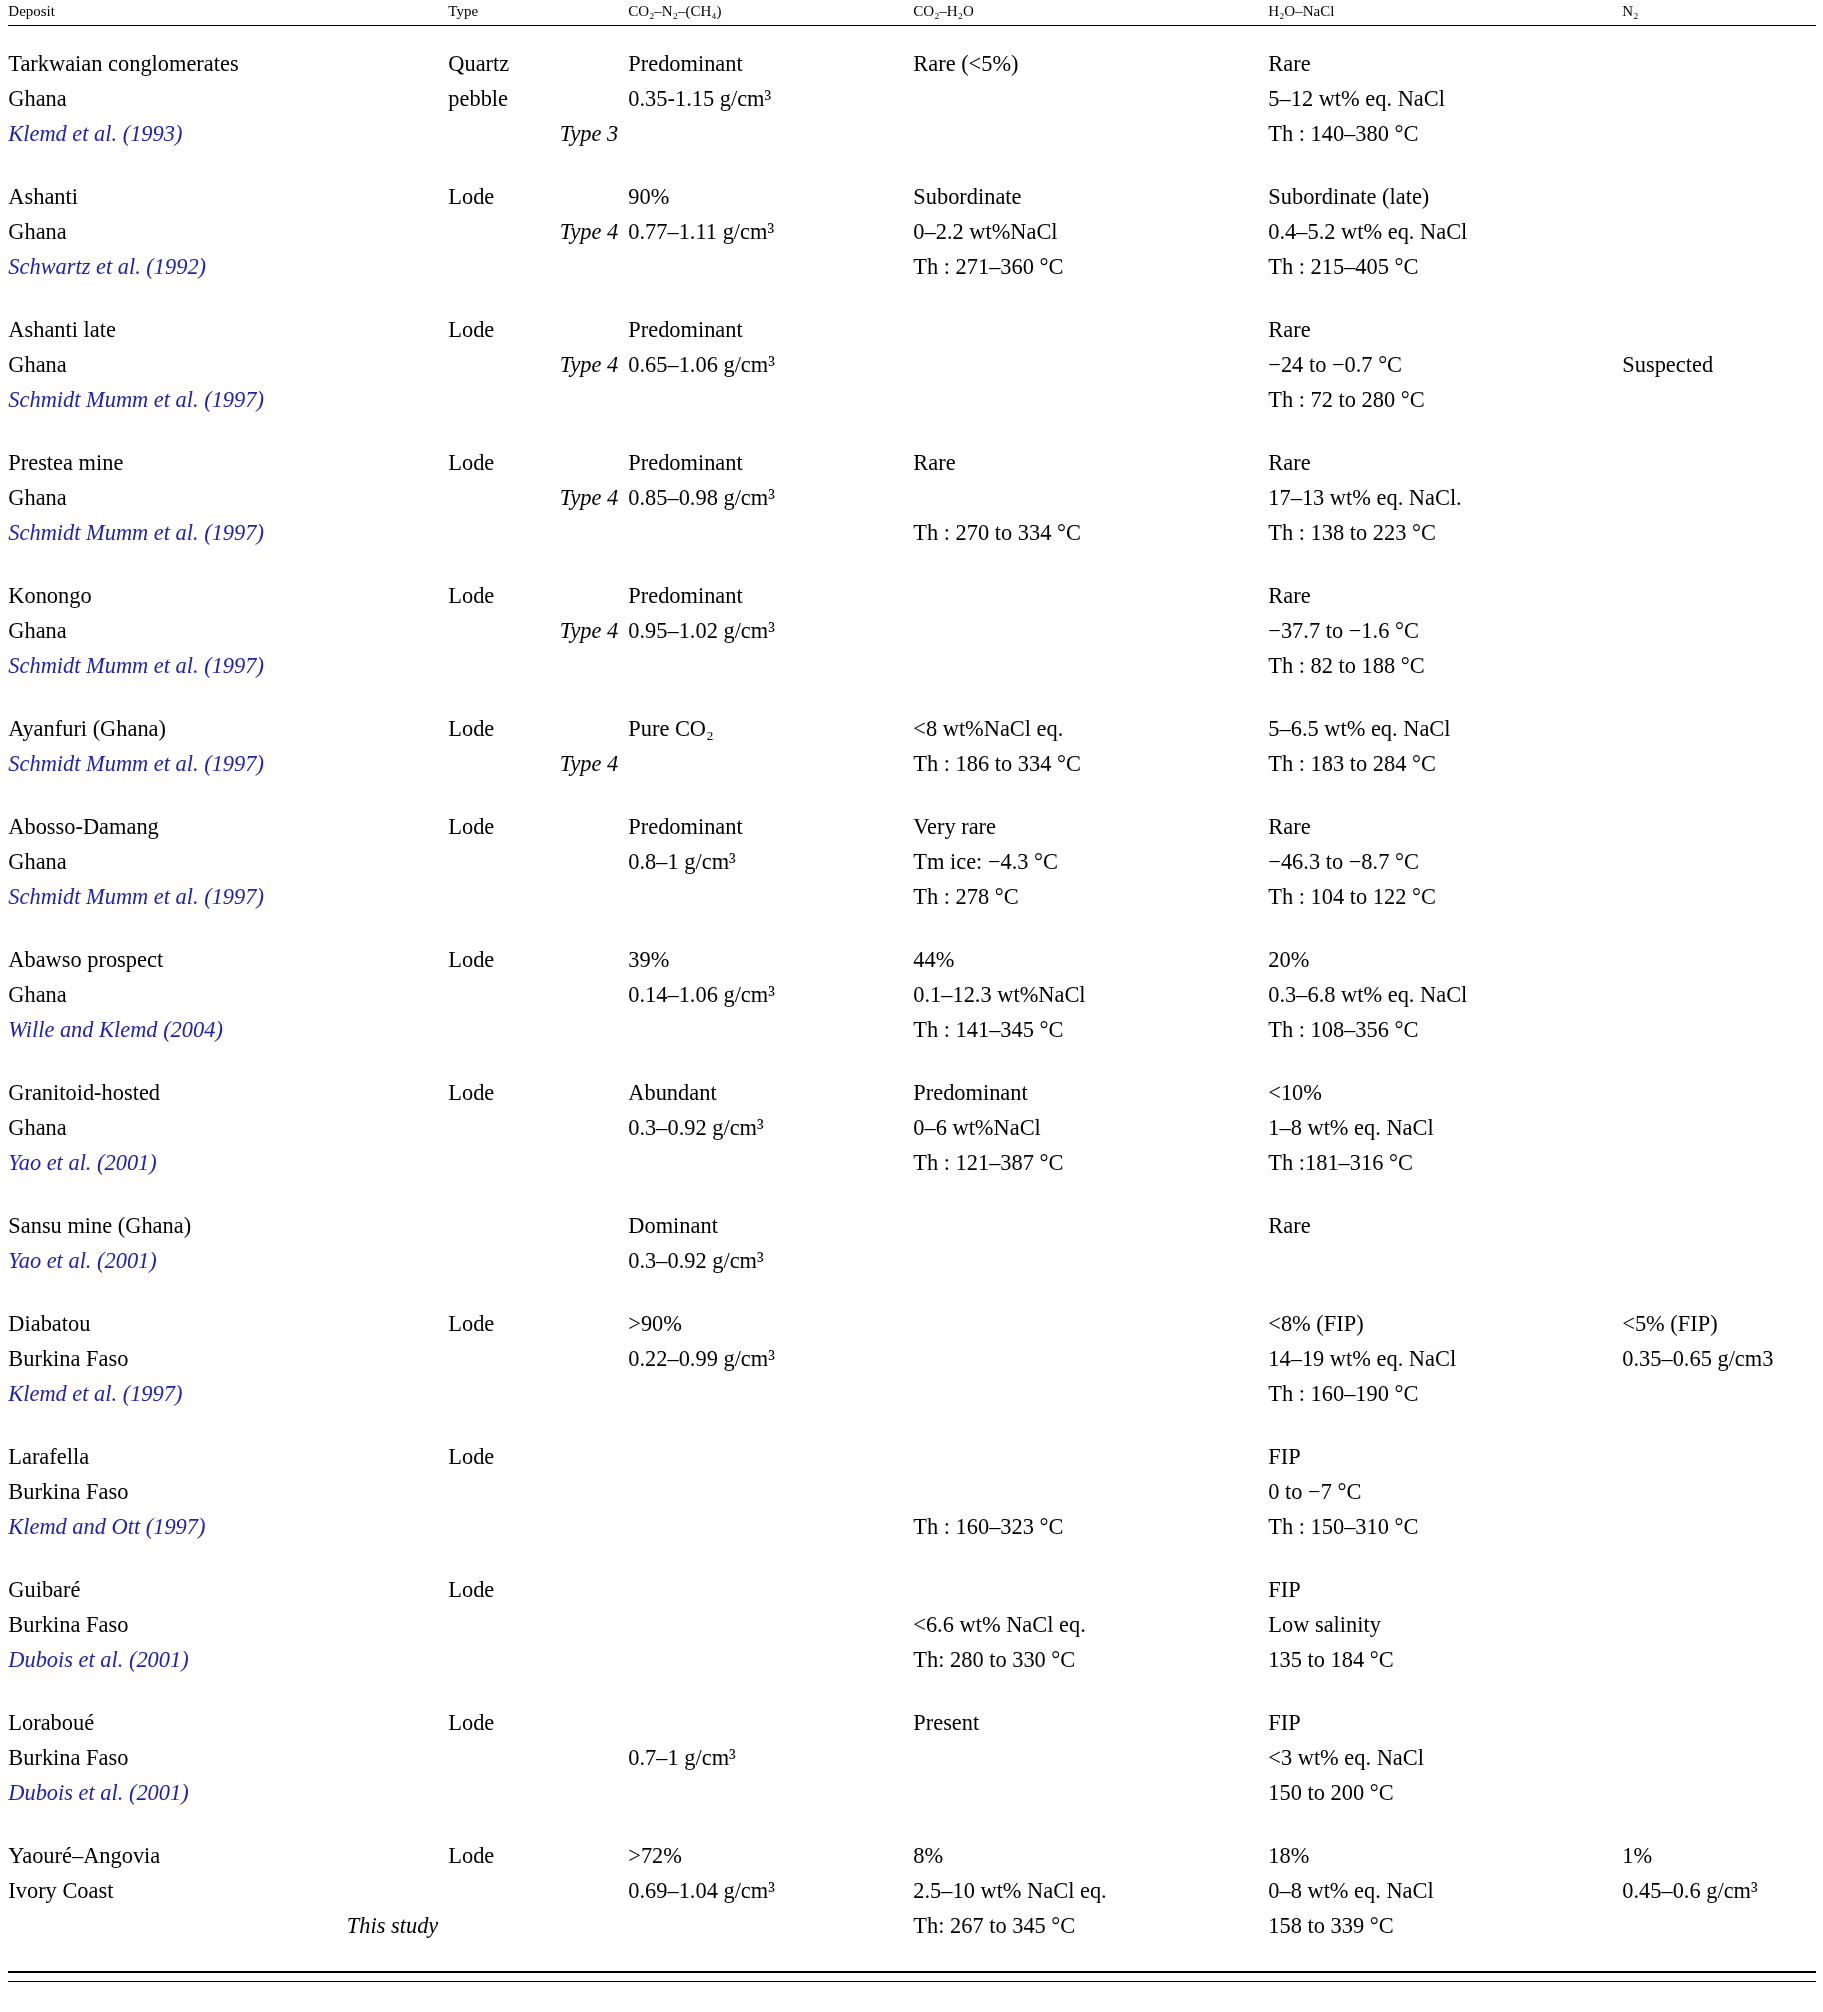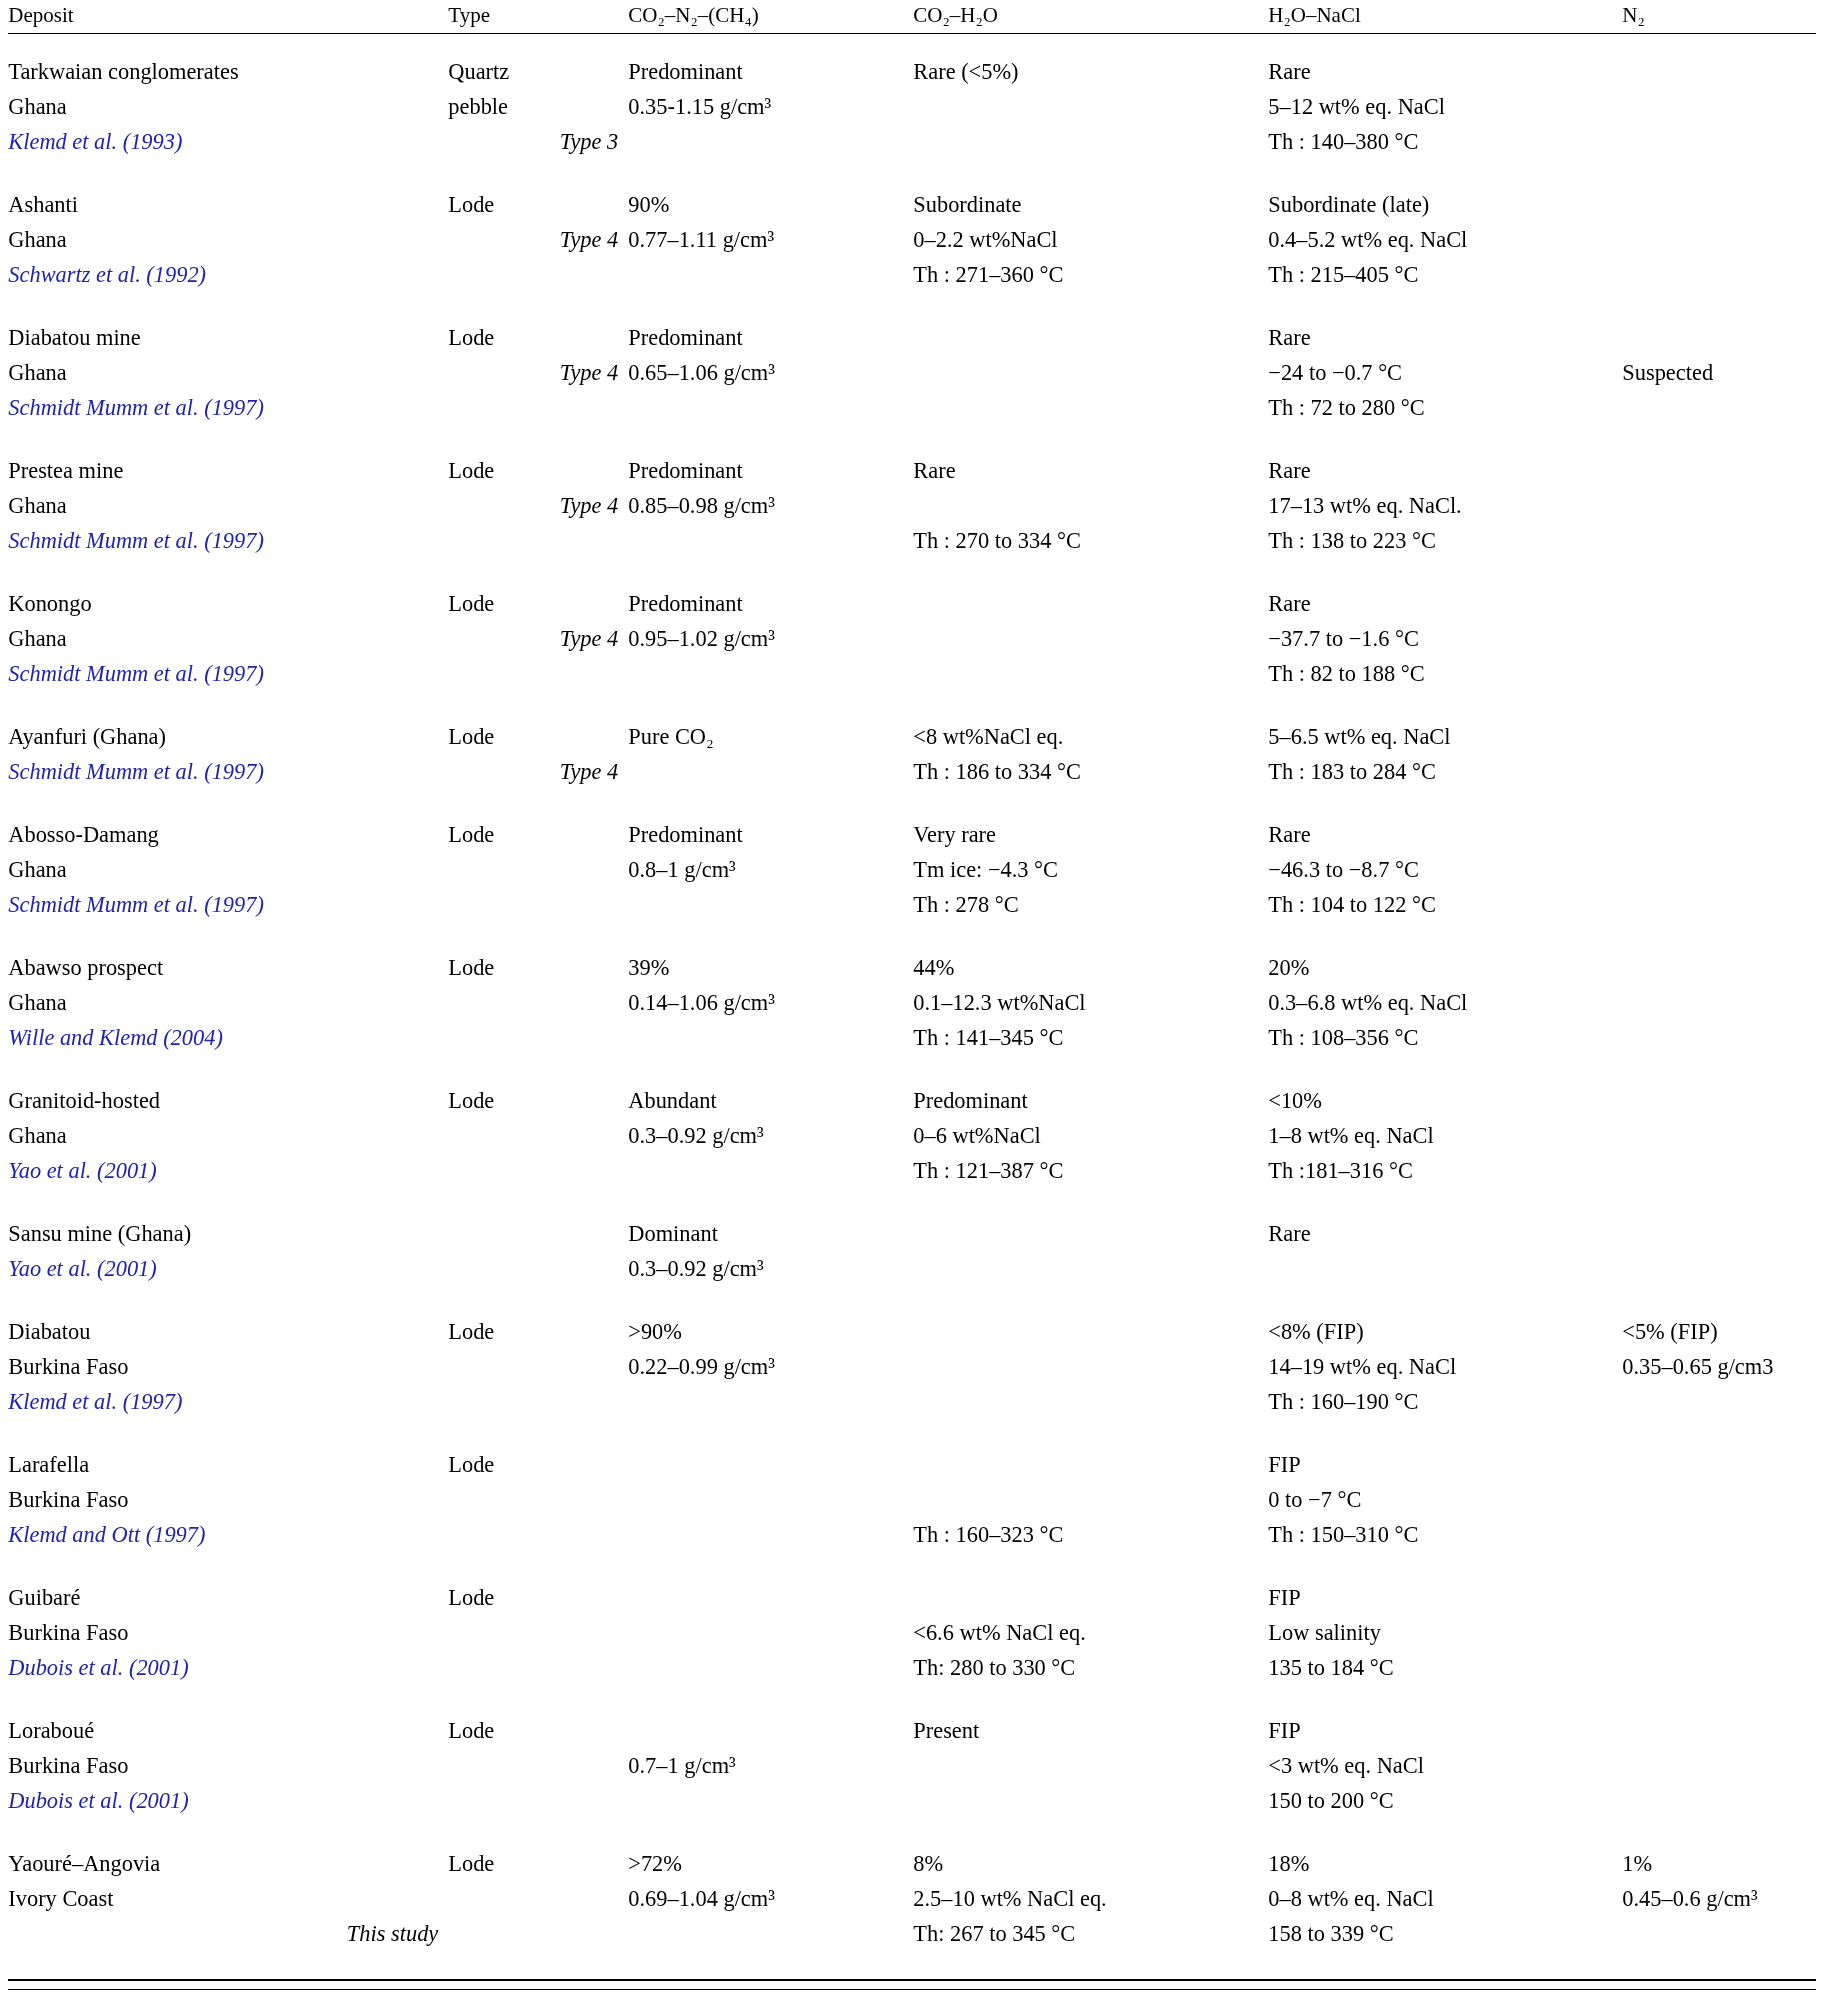--- a/index.html
+++ b/index.html
@@ -11,21 +11,21 @@
   }
   .page{padding:3.3px 6.6px 0 8.3px;}
   .grid{
     display:grid;
     grid-template-columns:440px 180px 285px 355px 354px 1fr;
   }
   .thead{
     border-bottom:1.7px solid #000;
     padding-bottom:5px;
   }
-  .thead .cell{font-size:21px;}
+  .thead .cell{font-size:15px;}
   .tbody{padding-top:20px;}
   .row{margin-bottom:28px;}
   .cell{padding-right:10px;}
   .line{
     min-height:35px;
     line-height:35px;
     white-space:nowrap;
   }
   .ref{
     color:var(--ref-color,#2222aa);
@@ -100,21 +100,21 @@
         </div>
         <div class="cell">
           <div class="line">Subordinate (late)</div>
           <div class="line">0.4–5.2 wt% eq. NaCl</div>
           <div class="line">Th : 215–405 °C</div>
         </div>
         <div class="cell"></div>
       </div>
       <div class="grid row">
         <div class="cell">
-          <div class="line">Diabatou mine</div>
+          <div class="line">Ashanti late</div>
           <div class="line">Ghana</div>
           <div class="line ref">Schmidt Mumm et al. (1997)</div>
         </div>
         <div class="cell">
           <div class="line">Lode</div>
           <div class="line it">Type 4</div>
         </div>
         <div class="cell">
           <div class="line">Predominant</div>
           <div class="line">0.65–1.06 g/cm³</div>

